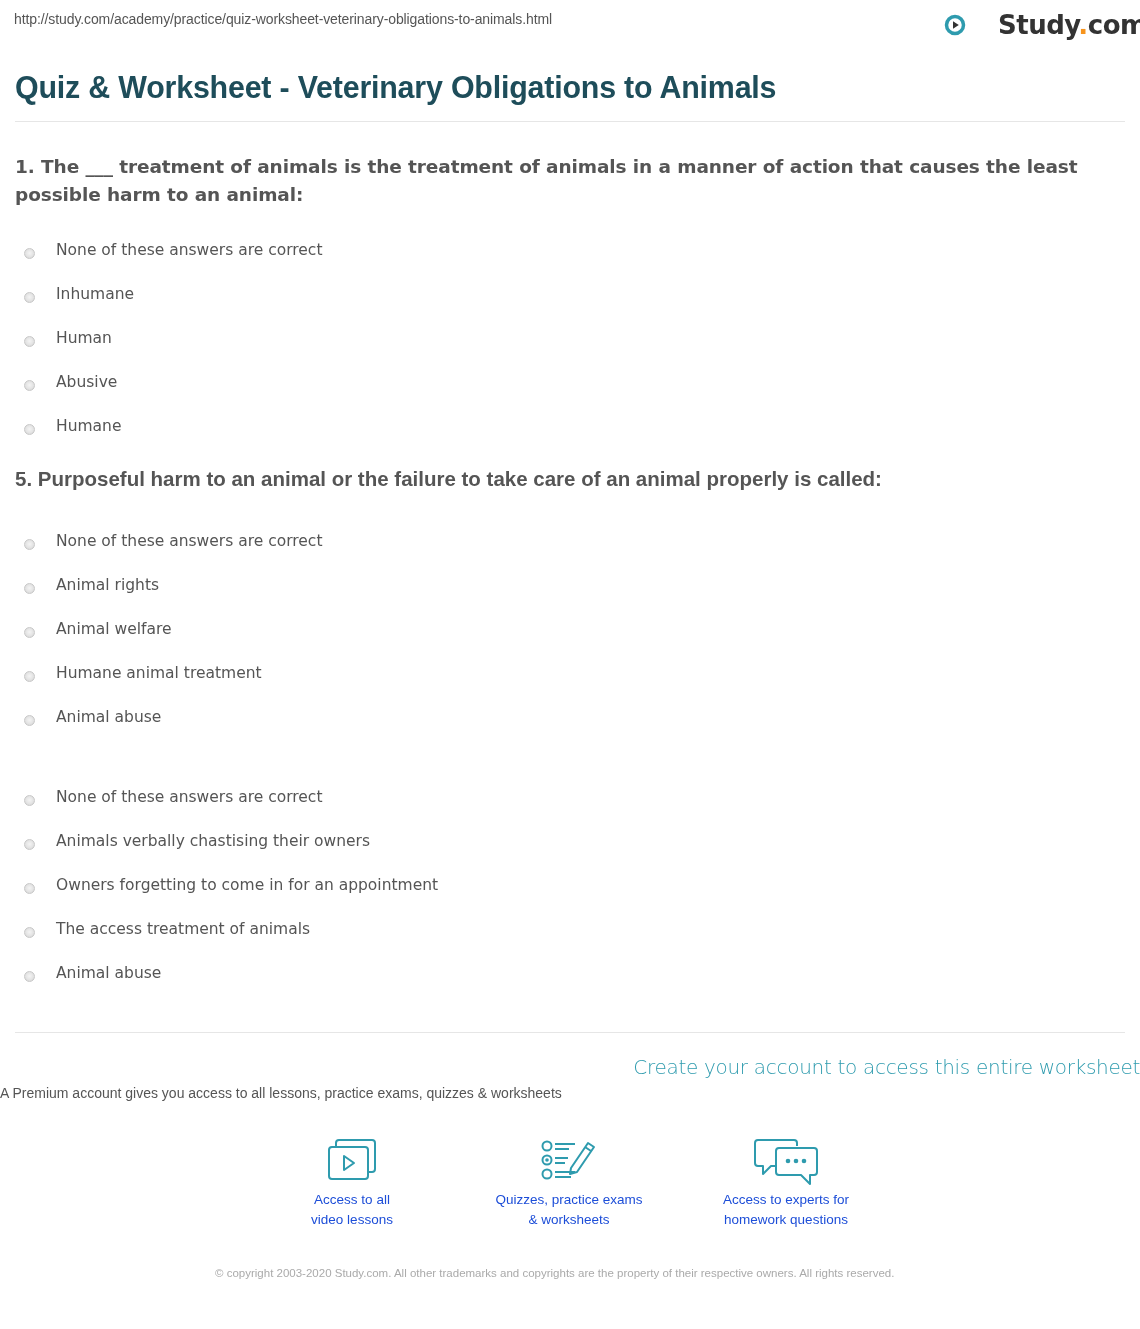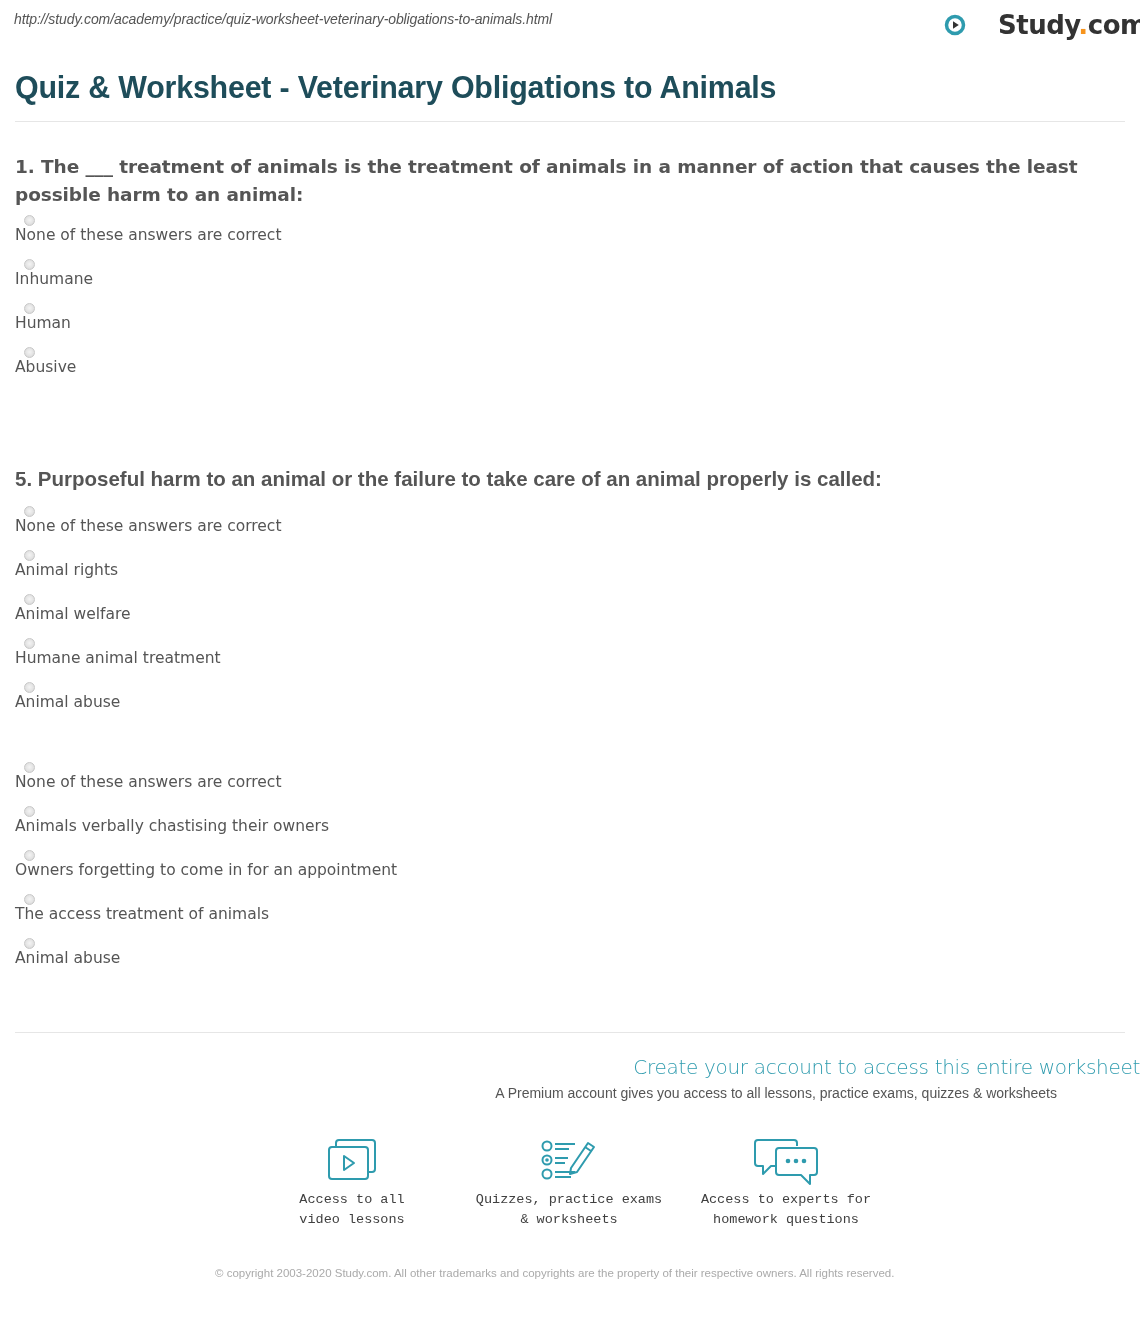--- a/index.html
+++ b/index.html
@@ -3,21 +3,20 @@
   <meta charset="utf-8">
   <style>
     * { box-sizing: border-box; margin: 0; padding: 0; }
     html, body { width: 1140px; height: 1329px; background: #ffffff; overflow: hidden; }
     body { font-family: "DejaVu Sans", "Liberation Sans", sans-serif; color: #555555; position: relative; }
 
     .url {
       position: absolute; left: 14px; top: 11px;
       font-family: "Liberation Sans", sans-serif; font-size: 14px; color: #555;
       letter-spacing: -0.1px;
-      font-style: italic;
     }
     .logo {
       position: absolute; left: 944px; top: 8px; height: 34px;
       display: flex; align-items: center;
     }
     .logo-mark { width: 22px; height: 22px; margin-right: 4px; }
     .logo-text {
       font-family: "DejaVu Sans", sans-serif; font-size: 26px; font-weight: bold;
       color: #333333; letter-spacing: -0.5px; margin-left: 28px;
     }
@@ -32,46 +31,46 @@
     .title-rule { position: absolute; left: 15px; right: 15px; top: 121px; height: 1px; background: #e6e6e6; }
 
     .question { position: absolute; left: 15px; width: 1110px; }
     .q-text {
       font-family: "DejaVu Sans", sans-serif; font-size: 18.5px; font-weight: bold;
       color: #555; line-height: 28px; letter-spacing: -0.1px;
     }
     .q-text.condensed { font-family: "Liberation Sans", sans-serif; font-size: 20.5px; letter-spacing: 0; }
     .options { list-style: none; }
     .option {
-      display: flex; align-items: flex-start; height: 44px; flex-direction: column;
+      display: flex; align-items: flex-end; height: 44px;
     }
     .radio {
       width: 11px; height: 11px; border-radius: 50%;
       background: radial-gradient(circle at 50% 45%, #f4f4f4 0%, #e2e2e2 60%, #cfcfcf 100%);
       border: 1px solid #c8c8c8; margin-left: 9px; margin-right: 21px; flex-shrink: 0;
     }
     .opt-label { font-family: "DejaVu Sans", sans-serif; font-size: 15.5px; color: #555; }
 
     .section-rule { position: absolute; left: 15px; right: 15px; top: 1032px; height: 1px; background: #e6e6e6; }
 
     .cta-title {
       position: absolute; left: 0; width: 1140px; top: 1055px; text-align: right;
       font-family: "DejaVu Sans", sans-serif; font-size: 20px; font-weight: 300; color: #2e9bae;
       letter-spacing: -0.3px;
     }
     .cta-sub {
-      position: absolute; left: 0; width: 1057px; top: 1085px; text-align: right;
+      position: absolute; left: 0; width: 1057px; top: 1085px; text-align: left;
       font-family: "Liberation Sans", sans-serif; font-size: 14px; color: #555;
     }
 
     .features { position: absolute; top: 1138px; left: 0; width: 1140px; }
     .feature { position: absolute; width: 200px; text-align: center; }
     .feature svg { display: block; margin: 0 auto; }
     .feature-label {
-      margin-top: 8px; font-family: Liberation Mono, monospace; font-size: 13.5px; color: #404040;
+      margin-top: 8px; font-family: Liberation Sans, sans-serif; font-size: 13.5px; color: #1d4ed8;
       line-height: 20px;
     }
 
     .copyright {
       position: absolute; left: 215px; width: 710px; top: 1265px; text-align: left;
       font-family: "Liberation Sans", sans-serif; font-size: 11.5px; color: #aaaaaa; line-height: 17px;
     }
   </style>
 </head>
 <body>
@@ -100,20 +99,24 @@
         <span class="radio"></span>
         <span class="opt-label">Inhumane</span>
       </li>
     <li class="option">
         <span class="radio"></span>
         <span class="opt-label">Human</span>
       </li>
     <li class="option">
         <span class="radio"></span>
         <span class="opt-label">Abusive</span>
+      </li>
+    <li class="option">
+        <span class="radio"></span>
+        <span class="opt-label">Humane</span>
       </li>
   </ul>
 </div>
 
 <div class="question" style="top:465px;">
   <div class="q-text condensed">5. Purposeful harm to an animal or the failure to take care of an animal properly is called:</div>
   <ul class="options" style="margin-top:13px;">
     <li class="option">
         <span class="radio"></span>
         <span class="opt-label">None of these answers are correct</span>

